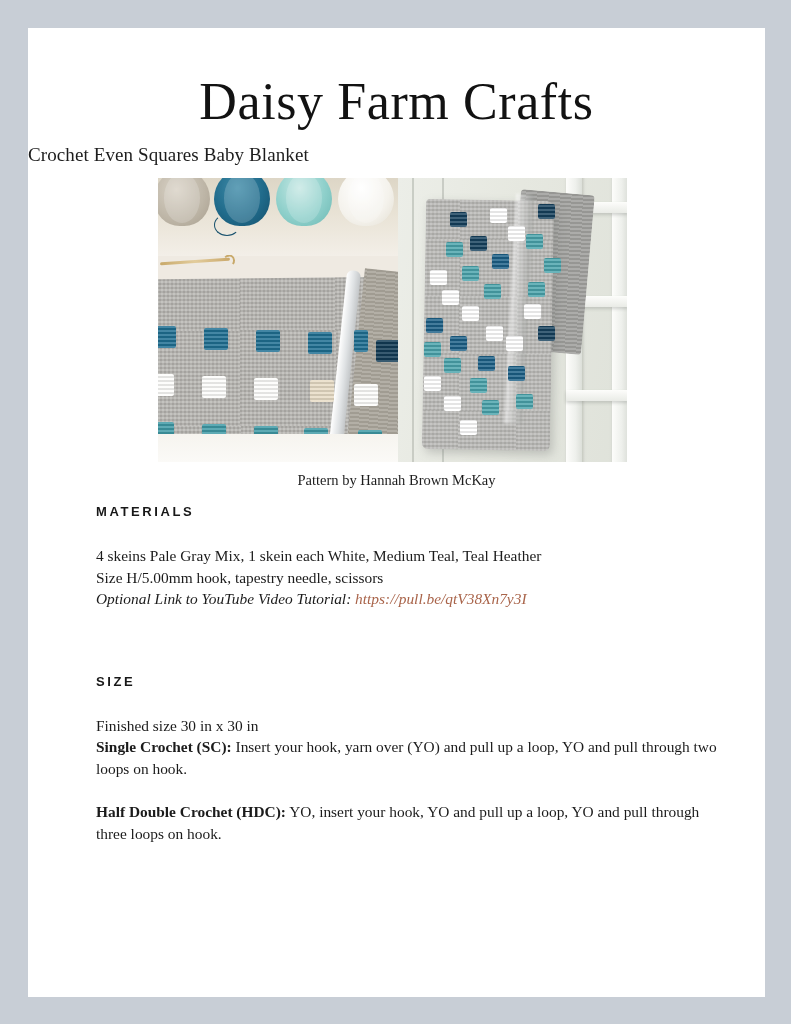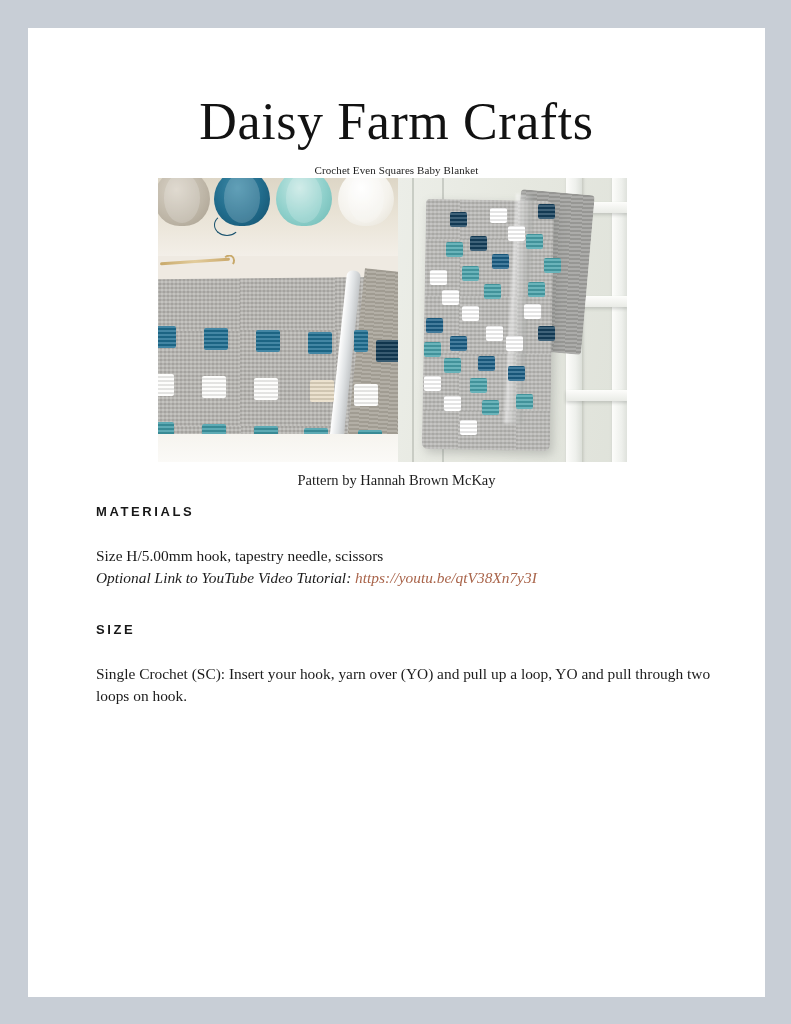--- a/index.html
+++ b/index.html
@@ -22,27 +22,27 @@
     background: #ffffff;
   }
   .title {
     text-align: center;
     font-family: "Liberation Serif", serif;
     font-size: 52px;
     font-weight: 400;
     letter-spacing: 0.6px;
     color: #121212;
     margin: 0;
-    padding-top: 66px;
+    padding-top: 46px;
     line-height: 1.08;
   }
   .subtitle {
-    text-align: center;
+    text-align: left;
     font-family: "Liberation Serif", serif;
-    font-size: 11px;
+    font-size: 19px;
     color: #1d1d1d;
     margin: 0;
     padding-top: 14px;
     letter-spacing: 0.1px;
   }
   
   .photo-strip {
     position: absolute;
     left: 130px; top: 150px;
     width: 469px; height: 284px;
@@ -200,37 +200,37 @@
   }
   .content { position: absolute; left: 68px; top: 476px; right: 34px; }
   .section-head {
     font-family: "Liberation Sans", sans-serif;
     font-size: 13px;
     font-weight: 700;
     letter-spacing: 2.6px;
     color: #181818;
     margin: 0 0 26px 0;
   }
-  .sec-size   { margin-top: 34px; }
+  .sec-size   { margin-top: 64px; }
   .sec-stitch { margin-top: 38px; }
   .body-line {
     font-size: 15.4px;
     line-height: 21.5px;
     color: #1b1b1b;
     margin: 0;
   }
   .body-para {
     font-size: 15.4px;
     line-height: 21.5px;
     color: #1b1b1b;
     margin: 0 0 22px 0;
   }
   .opt-link { font-style: italic; }
   .opt-link .url { color: #a9644a; }
-  .lbl { font-weight: 400; }
+  .lbl { font-weight: 700; }
 </style>
 </head>
 <body>
 
 <div id="page-frame">
   <div id="page">
 
     <h1 class="title">Daisy Farm Crafts</h1>
     <p class="subtitle">Crochet Even Squares Baby Blanket</p>
 
@@ -319,22 +319,25 @@
         <div class="dsq" style="--c:#ffffff; left:126px; top:126px;"></div>
         <div class="dsq" style="--c:#15405c; left:140px; top:148px;"></div>
       </div>
     </div>
 
     <div class="caption">Pattern by Hannah Brown McKay</div>
 
     <div class="content">
 
       <h2 class="section-head">MATERIALS</h2>
+      <p class="body-line">4 skeins Pale Gray Mix, 1 skein each White, Medium Teal, Teal Heather</p>
       <p class="body-line">Size H/5.00mm hook, tapestry needle, scissors</p>
-      <p class="body-line opt-link"><span>Optional Link to YouTube Video Tutorial: </span><span class="url">https://youtu.be/qtV38Xn7y3I</span></p>
+      <p class="body-line opt-link"><span>Optional Link to YouTube Video Tutorial: </span><span class="url">https://pull.be/qtV38Xn7y3I</span></p>
 
       <h2 class="section-head sec-size">SIZE</h2>
+      <p class="body-line">Finished size 30 in x 30 in</p>
 
       <p class="body-para"><span class="lbl">Single Crochet (SC):</span><span> Insert your hook, yarn over (YO) and pull up a loop, YO and pull through two loops on hook.</span></p>
+      <p class="body-para"><span class="lbl">Half Double Crochet (HDC):</span><span> YO, insert your hook, YO and pull up a loop, YO and pull through three loops on hook.</span></p>
 
     </div>
   </div>
 </div>
 
 </body></html>

